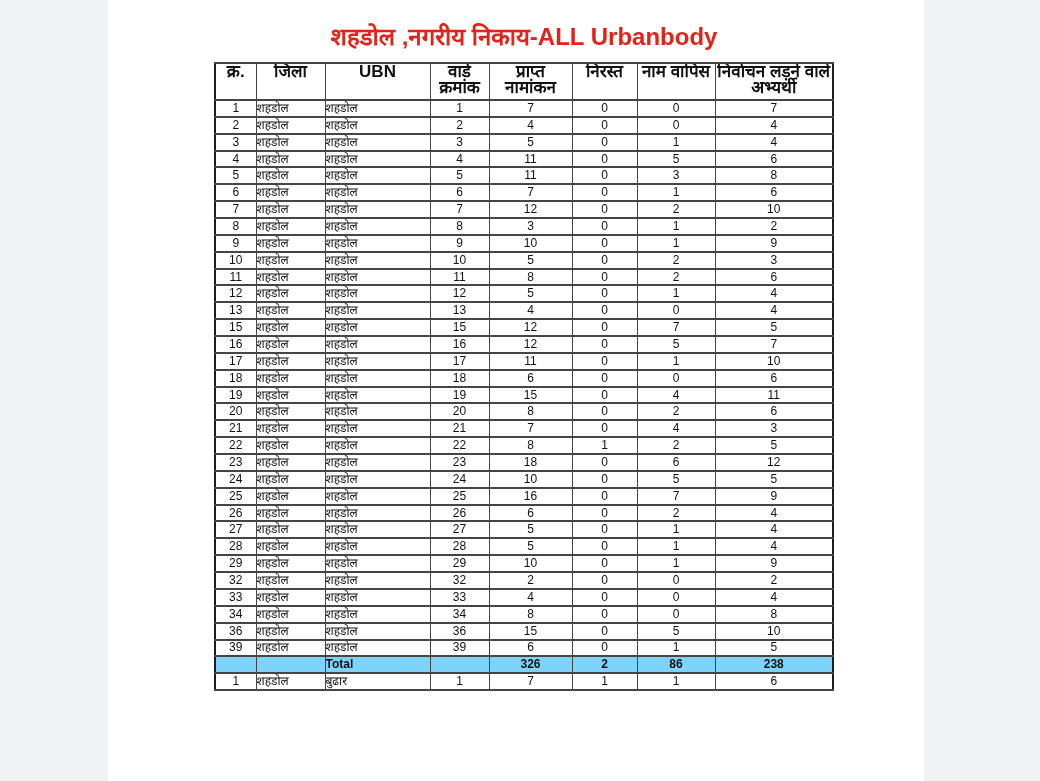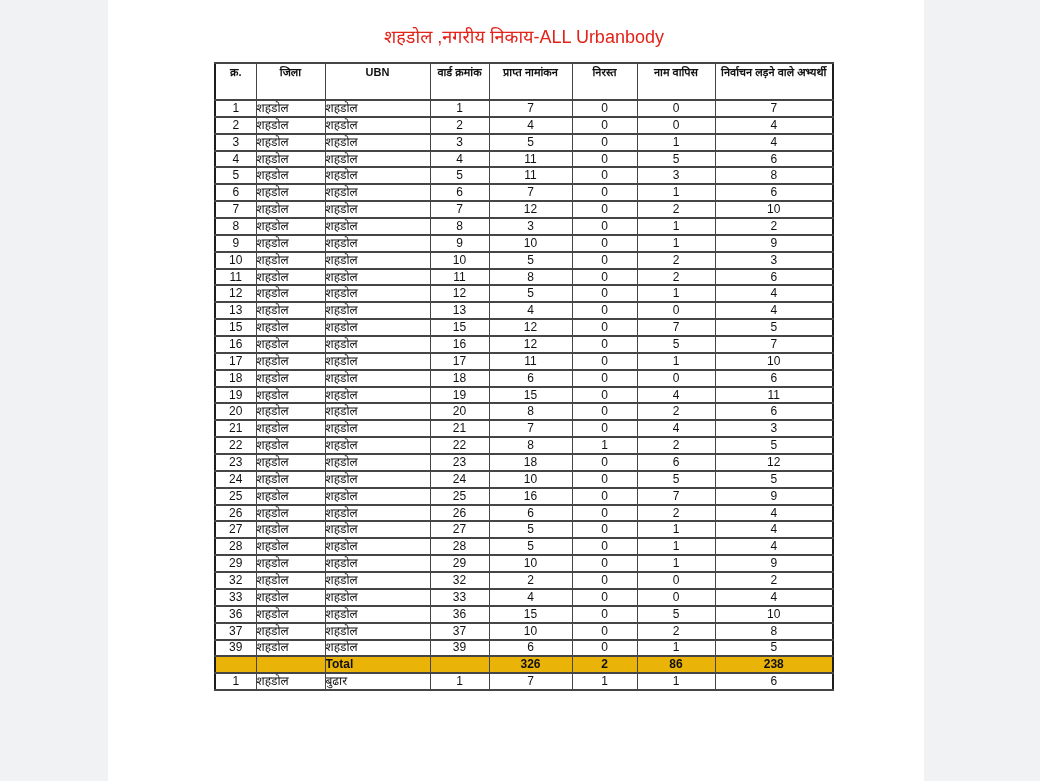--- a/index.html
+++ b/index.html
@@ -19,23 +19,23 @@
     height: 781px;
     background: #ffffff;
   }
   .content {
     margin-left: 106px;
     width: 620px;
   }
   .doc-title {
     margin: 26px 0 0 0;
     text-align: center;
-    font-size: 18px;
+    font-size: 24px;
     line-height: 22px;
-    font-weight: normal;
+    font-weight: bold;
     color: #e2231a;
   }
   table.nom-table {
     margin-top: 14px;
     border-collapse: collapse;
     table-layout: fixed;
     width: 618px;
     border: 2px solid #1d1d1d;
     font-size: 12px;
     color: #111;
@@ -47,31 +47,31 @@
     border-bottom: 2px solid #454545;
     overflow: hidden;
     white-space: normal;
     padding: 0;
   }
   thead th {
     height: 35px;
     vertical-align: top;
     font-weight: bold;
     text-align: center;
-    font-size: 11px;
+    font-size: 17px;
     line-height: 16px;
     padding-top: 1px;
     margin-top: 17px;
   }
   tbody tr { height: 16.87px; }
   tbody td { line-height: 13px; text-align: center; vertical-align: middle; }
   td.c1, td.c2 { text-align: left; padding-left: 4px; }
   tr.total-row { height: 17px; }
   tr.total-row td {
-    background: #eab308;
+    background: #7dd3fc;
     font-weight: bold;
   }
   tr.total-row td.c2 { text-align: left; }
   tr.partial-row { height: 17px; }
 </style>
 </head>
 <body>
 
 <div class="paper">
   <div class="content">
@@ -396,38 +396,38 @@
             <td class="c0">33</td>
             <td class="c1">शहडोल</td>
             <td class="c2">शहडोल</td>
             <td class="c3">33</td>
             <td class="c4">4</td>
             <td class="c5">0</td>
             <td class="c6">0</td>
             <td class="c7">4</td>
           </tr>
           <tr>
+            <td class="c0">34</td>
+            <td class="c1">शहडोल</td>
+            <td class="c2">शहडोल</td>
+            <td class="c3">34</td>
+            <td class="c4">8</td>
+            <td class="c5">0</td>
+            <td class="c6">0</td>
+            <td class="c7">8</td>
+          </tr>
+          <tr>
             <td class="c0">36</td>
             <td class="c1">शहडोल</td>
             <td class="c2">शहडोल</td>
             <td class="c3">36</td>
             <td class="c4">15</td>
             <td class="c5">0</td>
             <td class="c6">5</td>
             <td class="c7">10</td>
-          </tr>
-          <tr>
-            <td class="c0">37</td>
-            <td class="c1">शहडोल</td>
-            <td class="c2">शहडोल</td>
-            <td class="c3">37</td>
-            <td class="c4">10</td>
-            <td class="c5">0</td>
-            <td class="c6">2</td>
-            <td class="c7">8</td>
           </tr>
           <tr>
             <td class="c0">39</td>
             <td class="c1">शहडोल</td>
             <td class="c2">शहडोल</td>
             <td class="c3">39</td>
             <td class="c4">6</td>
             <td class="c5">0</td>
             <td class="c6">1</td>
             <td class="c7">5</td>

